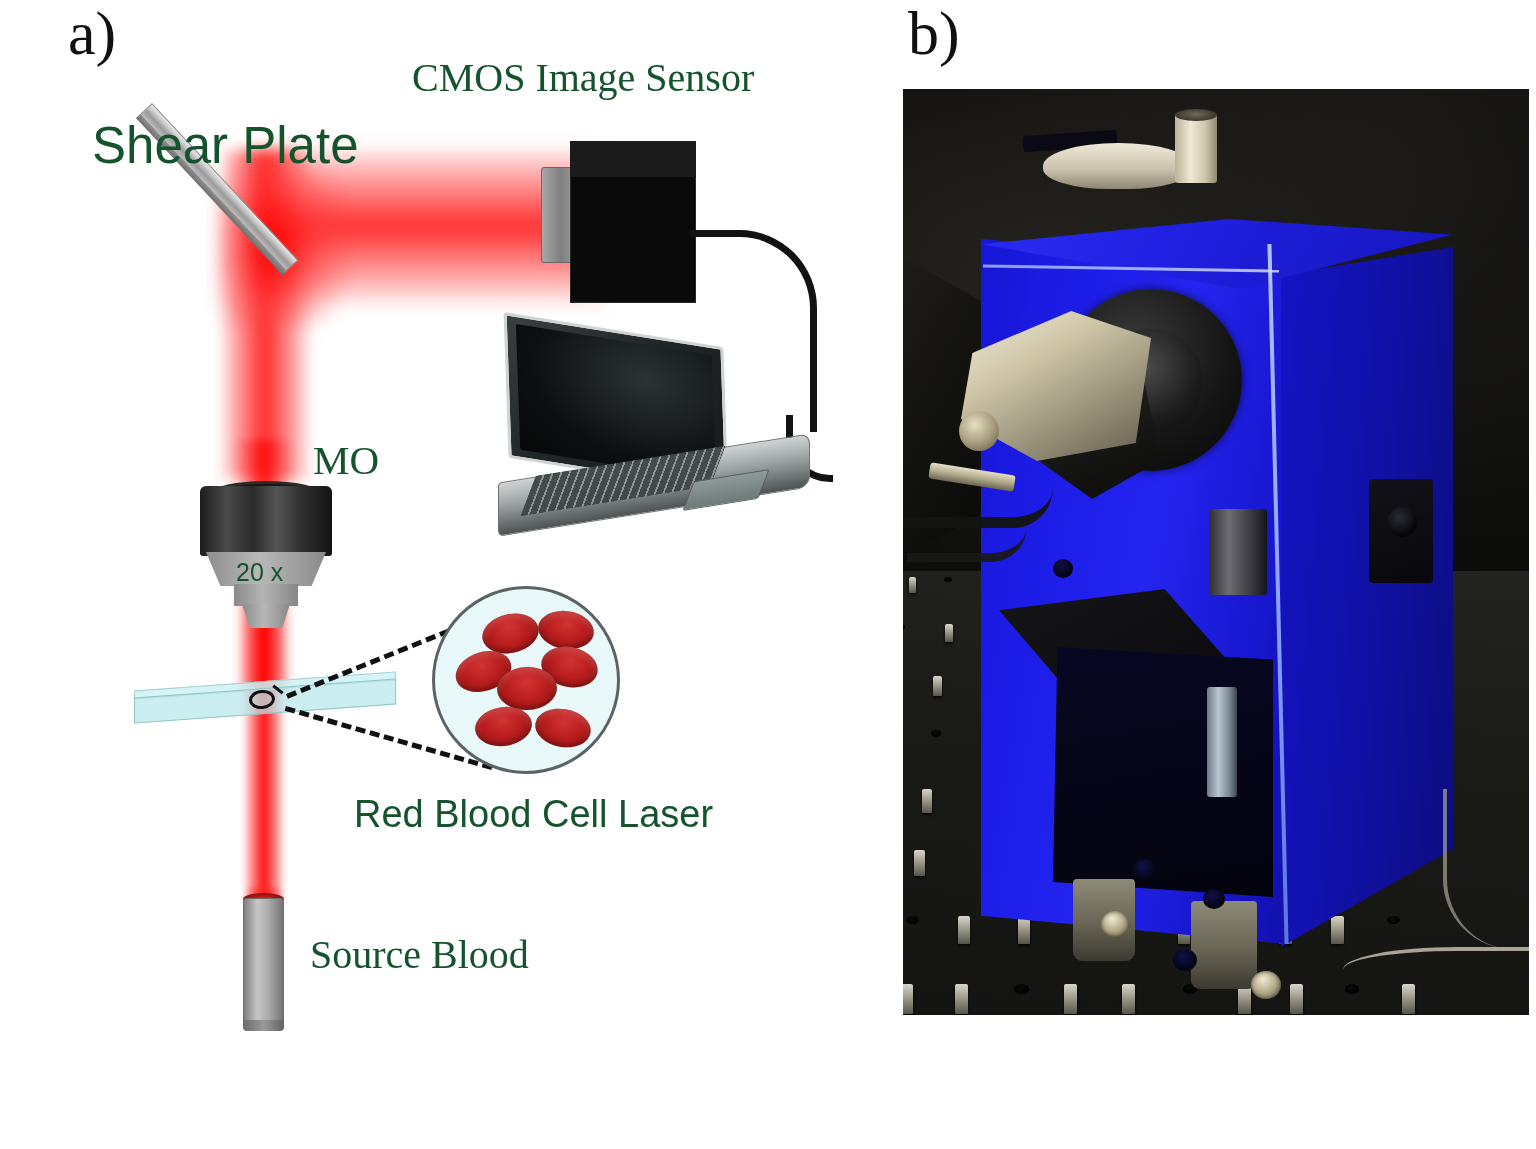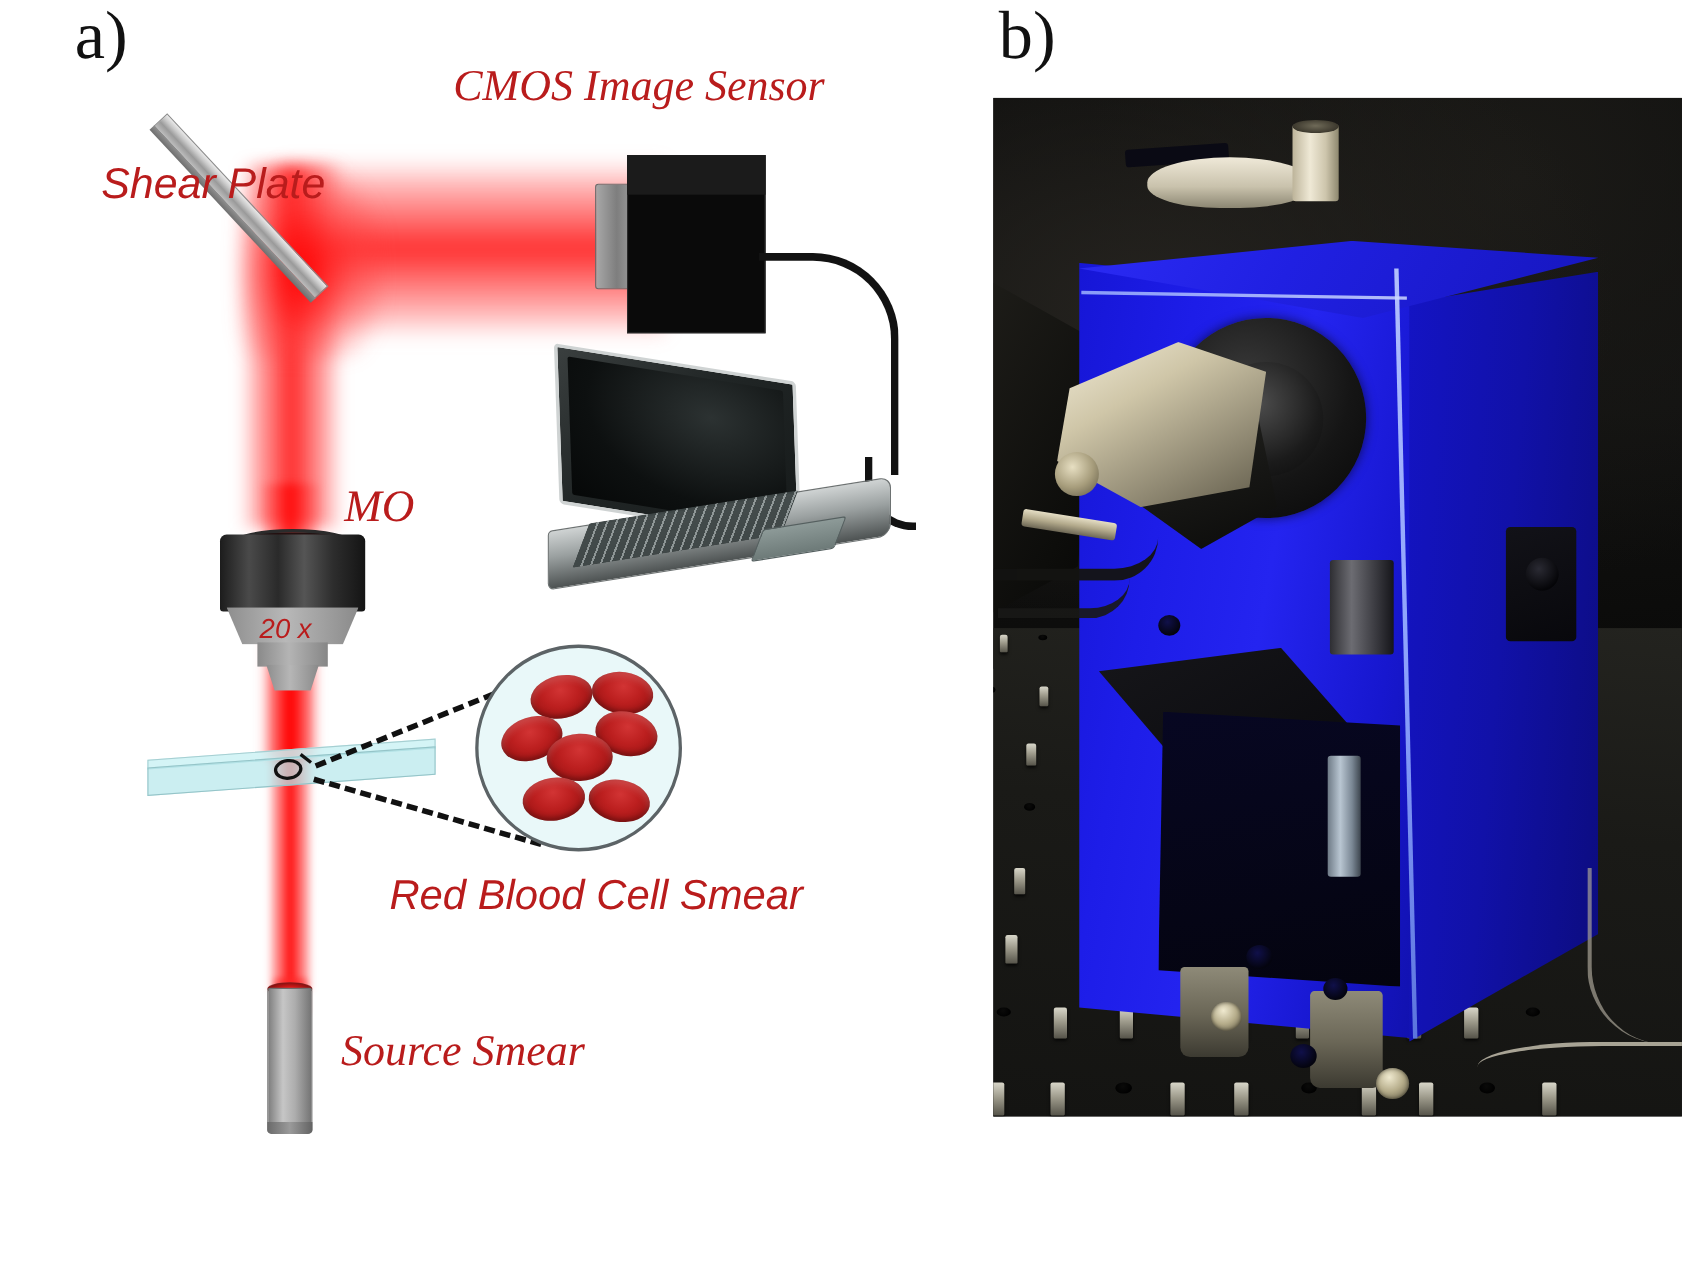--- a/index.html
+++ b/index.html
@@ -7,26 +7,26 @@
        font-family:"Liberation Sans",sans-serif;}
   .fig{position:absolute;inset:0;}
 
   
   .panel-letter{position:absolute;font-family:"Liberation Serif",serif;
                 font-size:62px;color:#111;line-height:1;}
   #panel-a-letter{left:68px;top:2px;}
   #panel-b-letter{left:908px;top:2px;}
 
   
-  .lbl{position:absolute;color:#b91c1c;white-space:nowrap;line-height:1;font-style:italic;}
+  .lbl{position:absolute;color:#14532d;white-space:nowrap;line-height:1;}
   .lbl.serif{font-family:"Liberation Serif",serif;}
   .lbl.sans{font-family:"Liberation Sans",sans-serif;}
 
   #label-cmos{left:412px;top:58px;font-size:40px;}
-  #label-shear-plate{left:92px;top:148px;font-size:39px;}
+  #label-shear-plate{left:92px;top:120px;font-size:51px;}
   #label-mo{left:313px;top:440px;font-size:41px;}
   #label-magnification{left:236px;top:560px;font-size:25px;}
   #label-rbc-smear{left:354px;top:795px;font-size:38px;}
   #label-source-laser{left:310px;top:935px;font-size:40px;}
 
   
   .beam{position:absolute;}
   
   #beam-vertical-lower{
     left:243px;top:600px;width:42px;height:300px;
@@ -470,22 +470,22 @@
       </div>
 
     <div id="laser-aperture"></div>
     <div id="laser-body"></div>
     <div id="laser-base"></div>
 
     <div class="lbl serif" id="label-cmos">CMOS Image Sensor</div>
     <div class="lbl sans" id="label-shear-plate">Shear Plate</div>
     <div class="lbl serif" id="label-mo">MO</div>
     <div class="lbl sans" id="label-magnification">20 x</div>
-    <div class="lbl sans" id="label-rbc-smear">Red Blood Cell Smear</div>
-    <div class="lbl serif" id="label-source-laser">Source Smear</div>
+    <div class="lbl sans" id="label-rbc-smear">Red Blood Cell Laser</div>
+    <div class="lbl serif" id="label-source-laser">Source Blood</div>
   </div>
 
   <div>
 
     <div class="panel-letter" id="panel-b-letter">b)</div>
 
     <div id="photo">
       <div id="photo-backdrop"></div>
       <div id="photo-table">
           <div class="table-post" style="width: 7px; height: 16px; left: 5.97056px; top: 6px;"></div>

